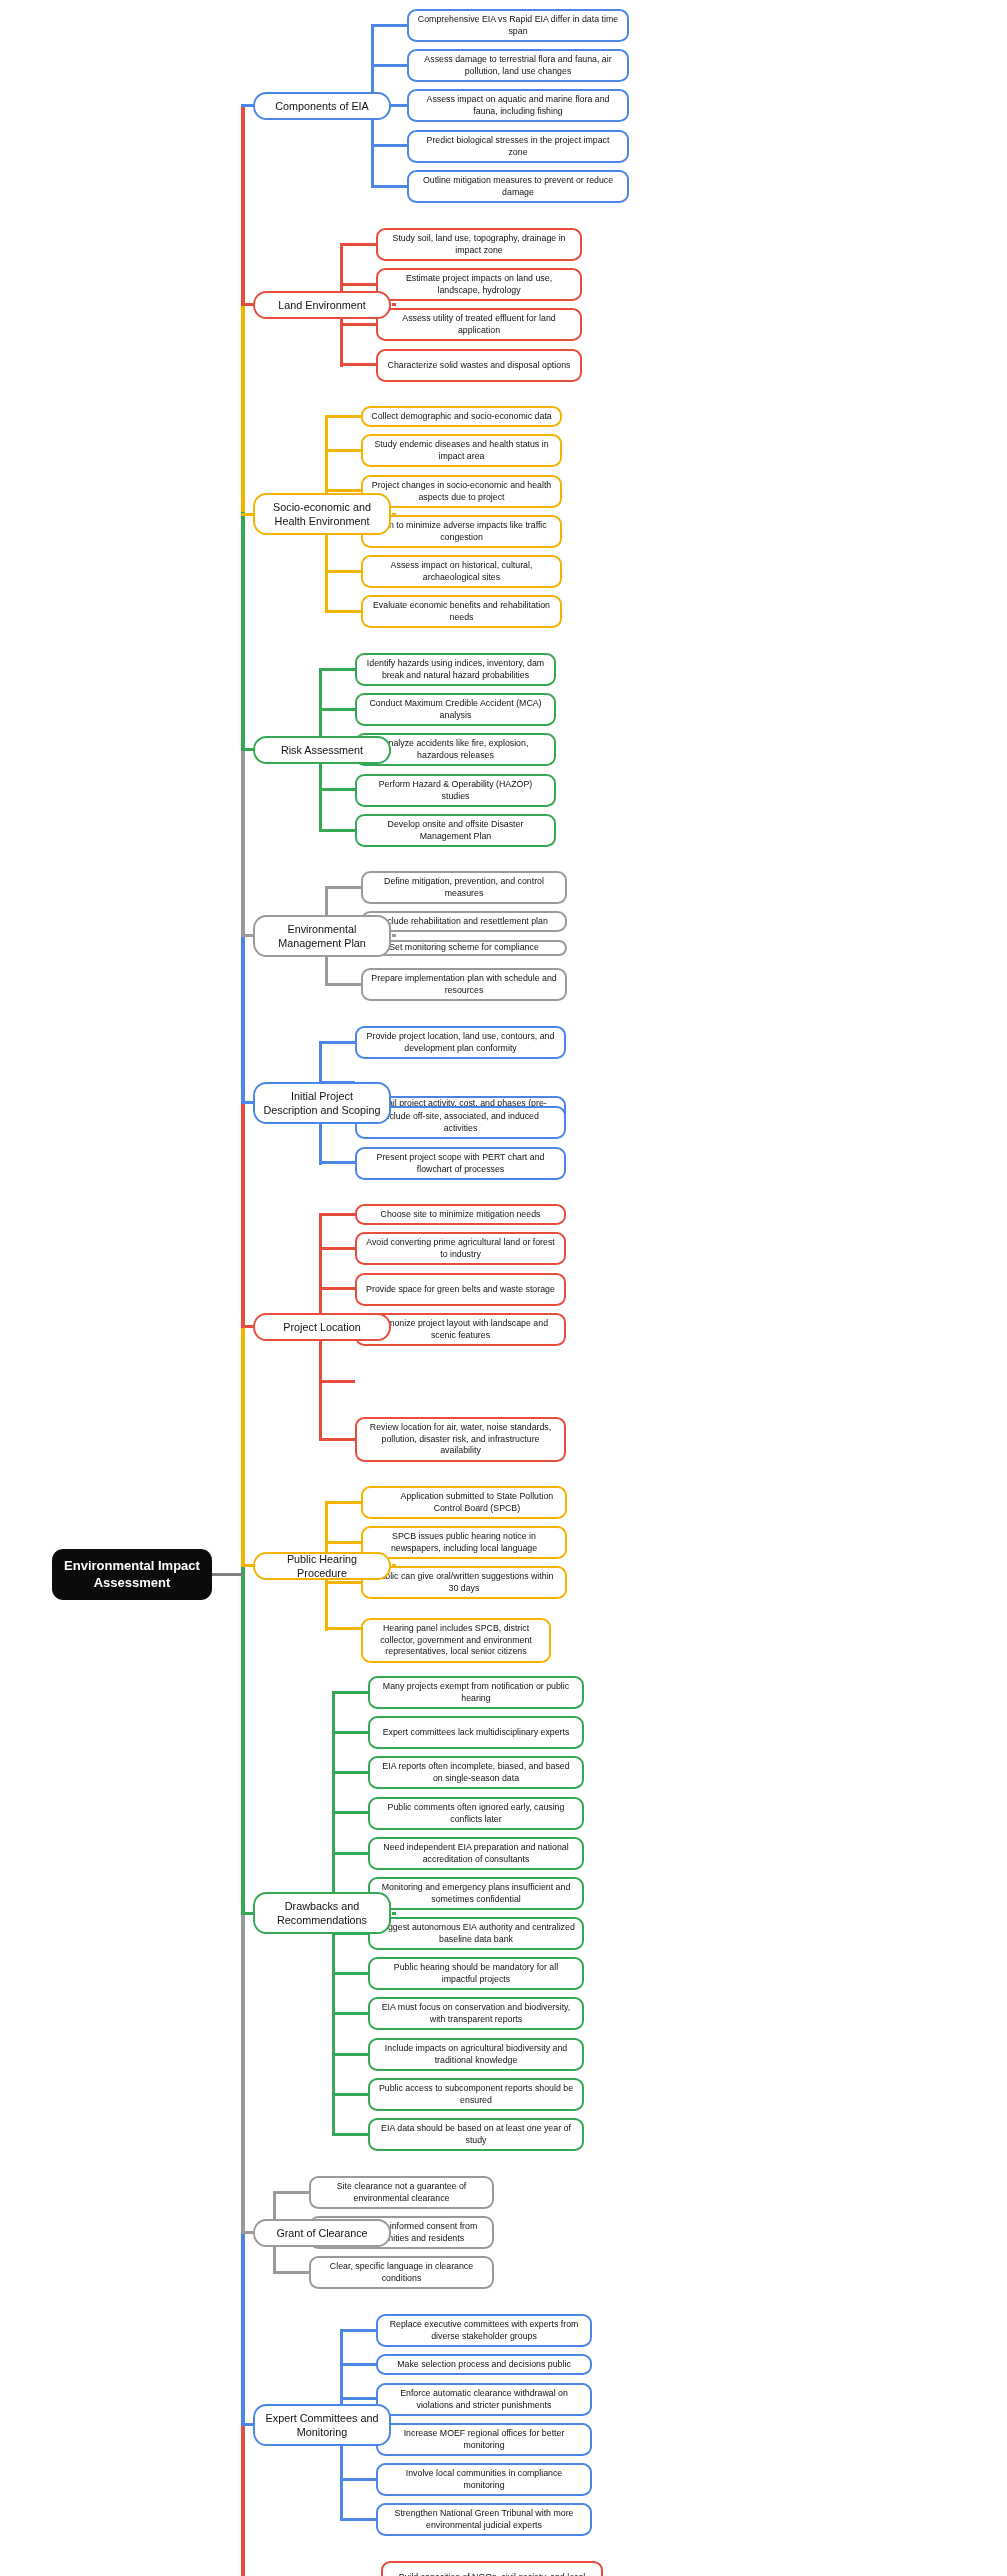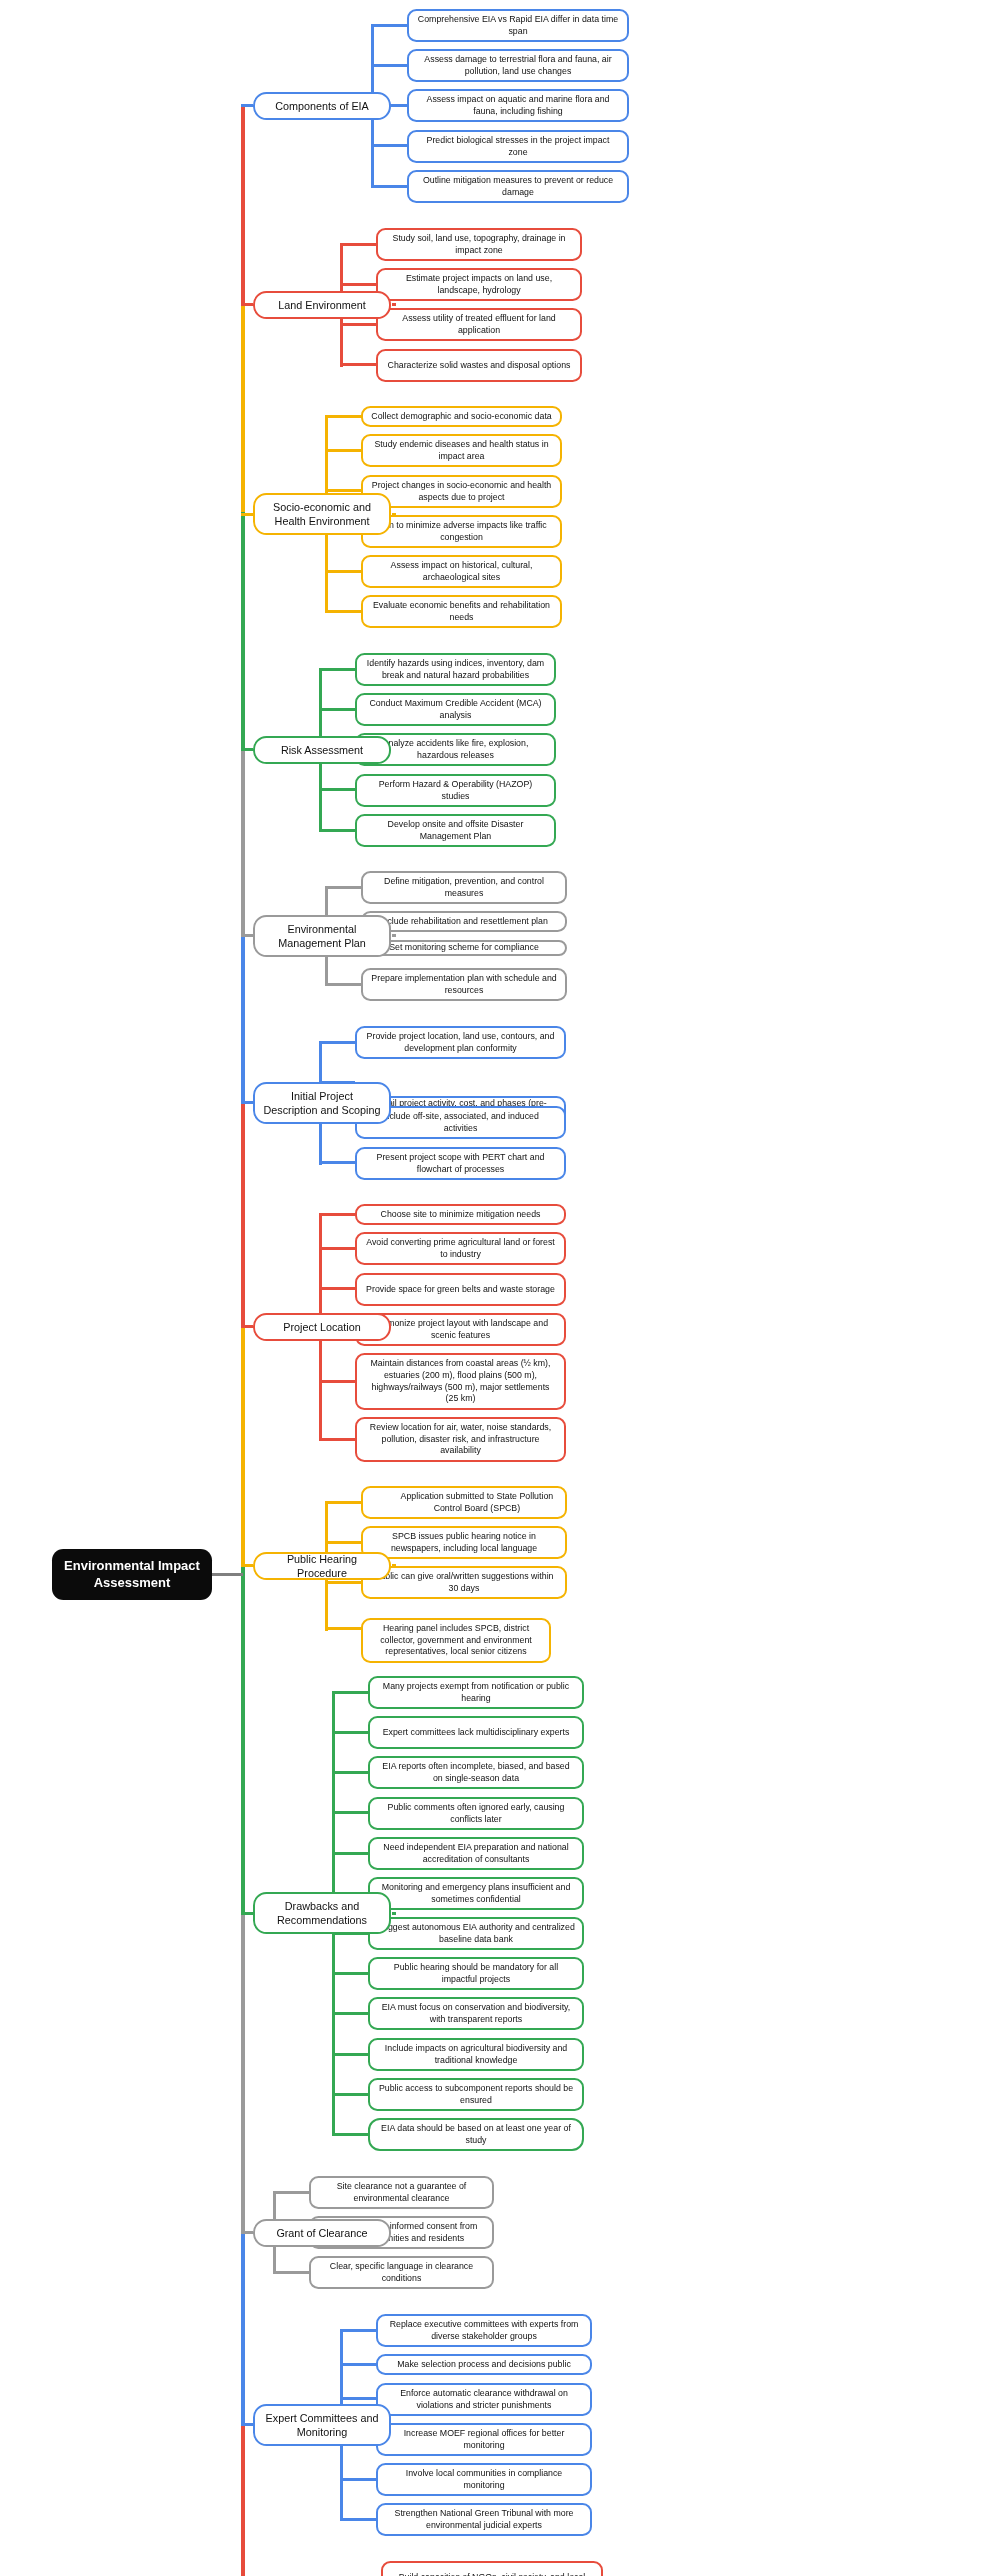--- a/index.html
+++ b/index.html
@@ -310,23 +310,20 @@
         </div>
         <div class="leaf-stub" style="left: 319px; top: 43px; width: 36px; background: rgb(231, 76, 60);"></div>
         <div class="leaf" style="left: 355px; top: 69px; width: 211px; height: 33px; border-color: rgb(231, 76, 60);">
           <span>Provide space for green belts and waste storage</span>
         </div>
         <div class="leaf-stub" style="left: 319px; top: 83px; width: 36px; background: rgb(231, 76, 60);"></div>
         <div class="leaf" style="left: 355px; top: 109px; width: 211px; height: 33px; border-color: rgb(231, 76, 60);">
           <span>Harmonize project layout with landscape and scenic features</span>
         </div>
         <div class="leaf-stub" style="left: 319px; top: 124px; width: 36px; background: rgb(231, 76, 60);"></div>
-        <div class="leaf" style="left: 355px; top: 149px; width: 211px; height: 57px; border-color: rgb(231, 76, 60);">
-          <span>Maintain distances from coastal areas (½ km), estuaries (200 m), flood plains (500 m), highways/railways (500 m), major settlements (25 km)</span>
-        </div>
         <div class="leaf-stub" style="left: 319px; top: 176px; width: 36px; background: rgb(231, 76, 60);"></div>
         <div class="leaf" style="left: 355px; top: 213px; width: 211px; height: 45px; border-color: rgb(231, 76, 60);">
           <span>Review location for air, water, noise standards, pollution, disaster risk, and infrastructure availability</span>
         </div>
         <div class="leaf-stub" style="left: 319px; top: 234px; width: 36px; background: rgb(231, 76, 60);"></div>
         <div class="leaf-spine" style="left: 319px; top: 9px; height: 228px; background: rgb(231, 76, 60);"></div>
         <div class="branch-label" style="left: 253px; top: 109px; width: 138px; height: 28px; border-color: rgb(231, 76, 60);">
           <span>Project Location</span>
         </div>
         <div class="branch-stub" style="left: 392px; top: 121px; width: 4.1px; background: rgb(231, 76, 60);"></div>
@@ -394,21 +391,21 @@
         </div>
         <div class="leaf-stub" style="left: 332px; top: 336px; width: 36px; background: rgb(52, 168, 83);"></div>
         <div class="leaf" style="left: 368px; top: 362px; width: 216px; height: 33px; border-color: rgb(52, 168, 83);">
           <span>Include impacts on agricultural biodiversity and traditional knowledge</span>
         </div>
         <div class="leaf-stub" style="left: 332px; top: 377px; width: 36px; background: rgb(52, 168, 83);"></div>
         <div class="leaf" style="left: 368px; top: 402px; width: 216px; height: 33px; border-color: rgb(52, 168, 83);">
           <span>Public access to subcomponent reports should be ensured</span>
         </div>
         <div class="leaf-stub" style="left: 332px; top: 417px; width: 36px; background: rgb(52, 168, 83);"></div>
-        <div class="leaf" style="left: 368px; top: 442px; width: 216px; height: 33px; border-color: rgb(52, 168, 83); border-radius: 12px;">
+        <div class="leaf" style="left: 368px; top: 442px; width: 216px; height: 33px; border-color: rgb(52, 168, 83);">
           <span>EIA data should be based on at least one year of study</span>
         </div>
         <div class="leaf-stub" style="left: 332px; top: 457px; width: 36px; background: rgb(52, 168, 83);"></div>
         <div class="leaf-spine" style="left: 332px; top: 15px; height: 445px; background: rgb(52, 168, 83);"></div>
         <div class="branch-label" style="left: 253px; top: 216px; width: 138px; height: 42px; border-color: rgb(52, 168, 83);">
           <span>Drawbacks and Recommendations</span>
         </div>
         <div class="branch-stub" style="left: 392px; top: 236px; width: 4.1px; background: rgb(52, 168, 83);"></div>
         <div class="branch-elbow" style="left: 241px; top: 236px; width: 12.4px; background: rgb(52, 168, 83);"></div>
       </div>

